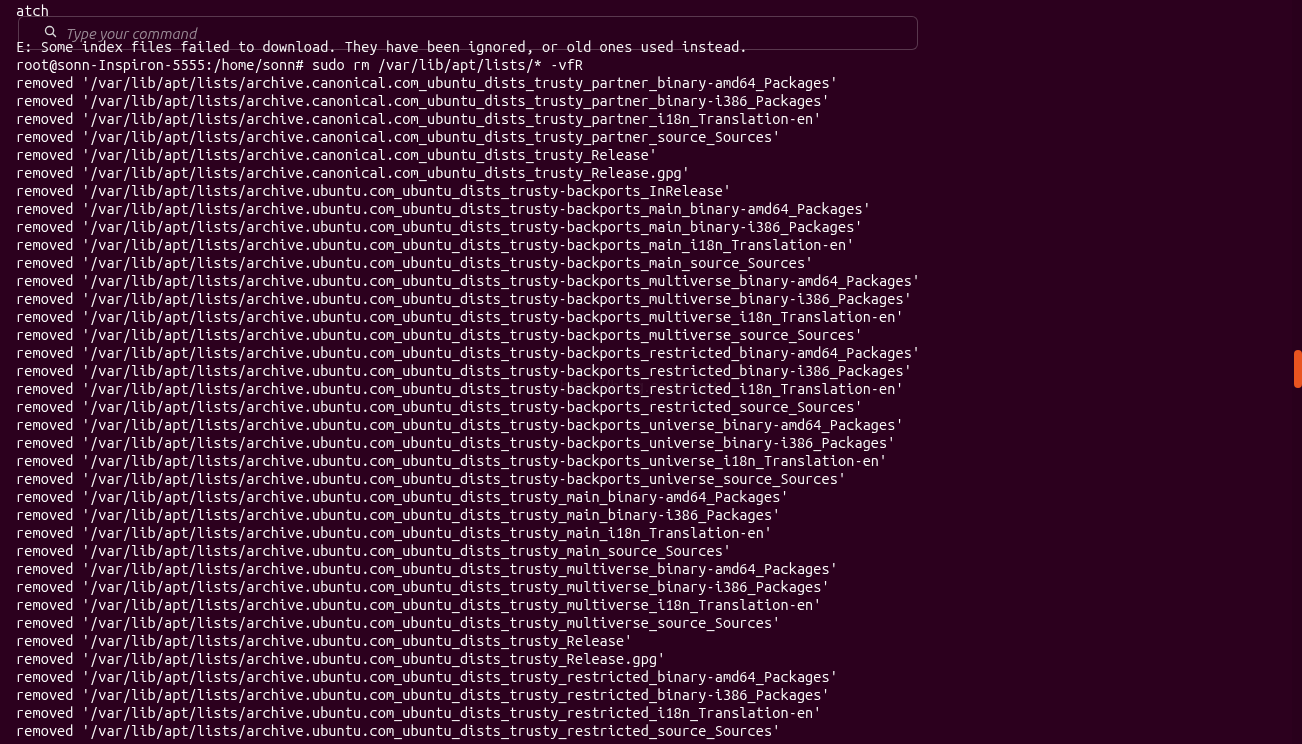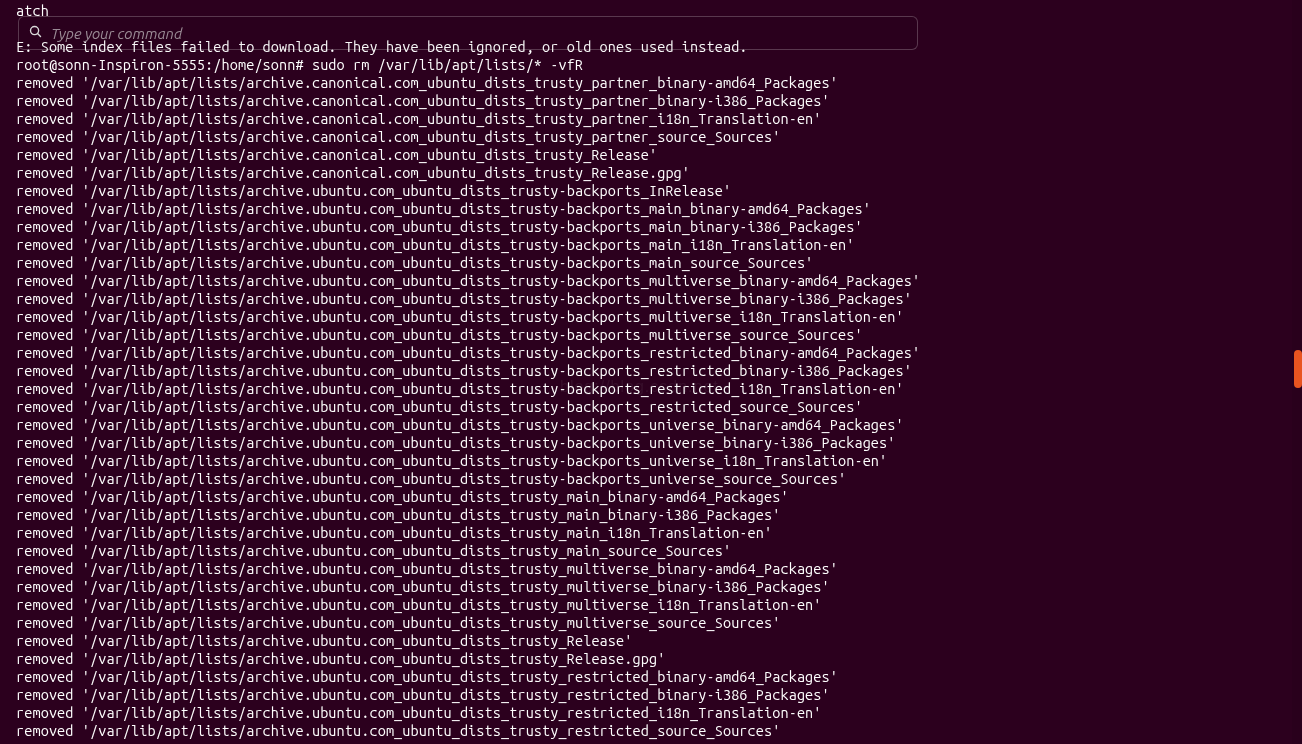--- a/index.html
+++ b/index.html
@@ -24,21 +24,21 @@
   .search-overlay {
     position: absolute;
     top: 16px;
     left: 18px;
     width: 900px;
     height: 34px;
     border: 1px solid rgba(255,255,255,0.22);
     border-radius: 6px;
     display: flex;
     align-items: center;
-    padding: 0 9px;
+    padding: 0 24px;
     background: rgba(0,0,0,0.03);
     pointer-events: auto;
   }
   .search-overlay .icon { color: #d9d9d9; font-size: 15px; margin-right: 8px; }
   .search-overlay input {
     flex: 1;
     background: transparent;
     border: none;
     outline: none;
     color: #fff;

